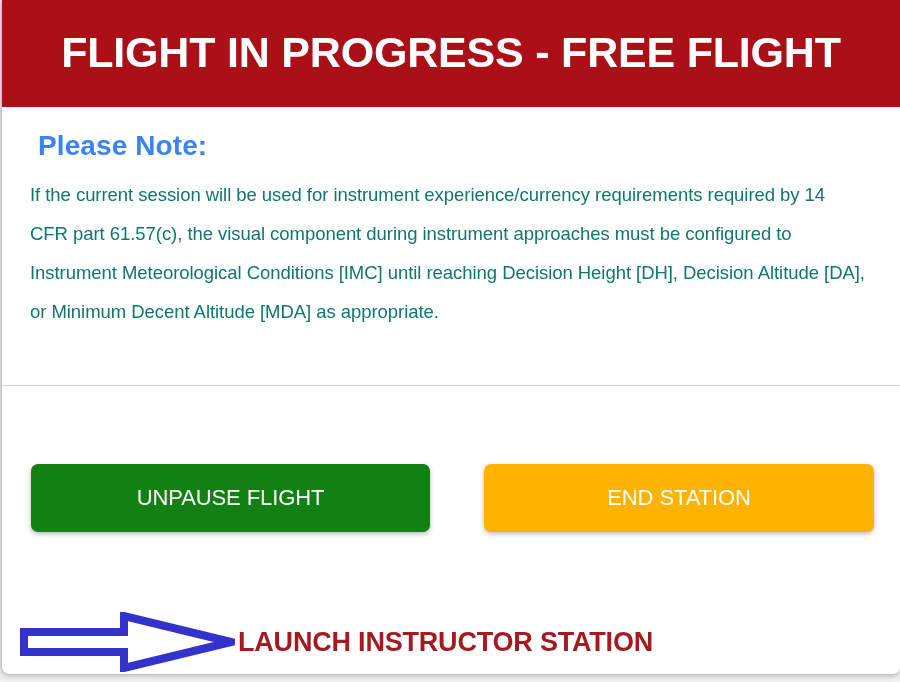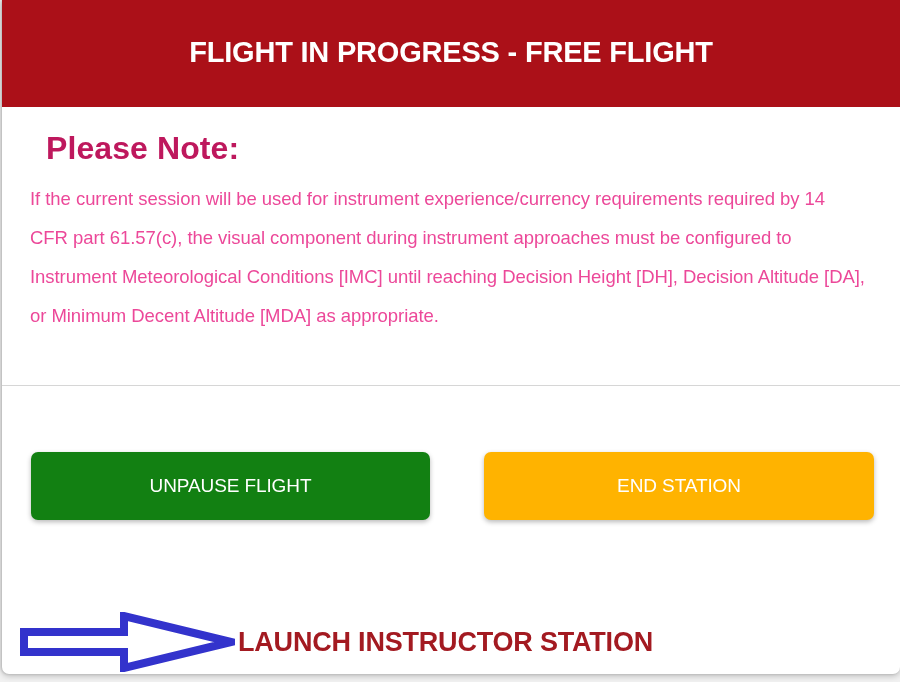--- a/index.html
+++ b/index.html
@@ -44,47 +44,47 @@
     width: 898px;
     height: 107px;
     background: #ab1018;
     display: flex;
     align-items: center;
     justify-content: center;
     box-sizing: border-box;
   }
   .card-header-title {
     color: #ffffff;
-    font-size: 29px;
+    font-size: 43px;
     font-weight: bold;
     letter-spacing: -0.2px;
     line-height: 1;
     white-space: nowrap;
     padding-bottom: 3px;
   }
 
   
   .note-section {
     position: absolute;
     left: 0;
     top: 107px;
     width: 898px;
     padding: 22px 28px 0 28px;
     box-sizing: border-box;
   }
   .note-heading {
-    color: #be185d;
-    font-size: 32px;
+    color: #3b82f6;
+    font-size: 28px;
     font-weight: bold;
     line-height: 1.2;
-    margin: 0 0 12px 16px;
+    margin: 0 0 12px 8px;
     letter-spacing: 0.1px;
   }
   .note-body {
-    color: #ec4899;
+    color: #0f766e;
     font-size: 18.5px;
     line-height: 39px;
     margin: 0;
     letter-spacing: -0.05px;
     max-width: 835px;
   }
 
   
   .divider {
     position: absolute;
@@ -98,27 +98,27 @@
   
   .actions {
     position: absolute;
     left: 0;
     top: 452px;
     width: 898px;
     height: 68px;
   }
   .btn {
     position: absolute;
-    top: 0;
+    top: 12px;
     height: 68px;
     border: none;
     border-radius: 7px;
     color: #ffffff;
     font-family: "Liberation Sans", sans-serif;
-    font-size: 19px;
+    font-size: 22px;
     line-height: 68px;
     text-align: center;
     letter-spacing: -0.1px;
     padding: 0;
     cursor: pointer;
     box-shadow: 0 2px 5px rgba(0,0,0,0.28);
     white-space: nowrap;
   }
   .btn-unpause {
     left: 29px;

